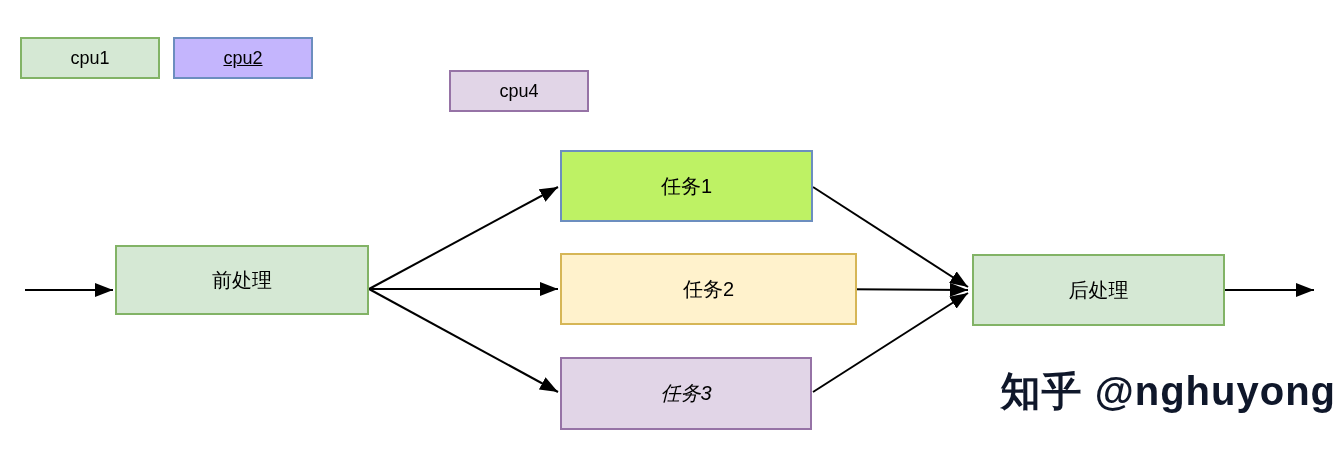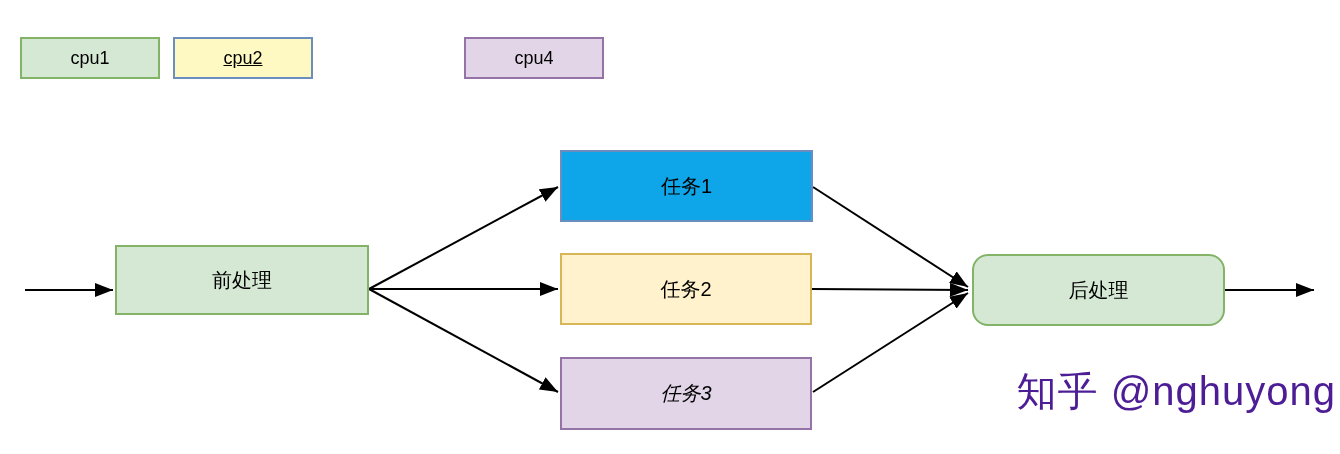--- a/index.html
+++ b/index.html
@@ -25,38 +25,38 @@
     border: 2px solid #999;
     display: flex;
     align-items: center;
     justify-content: center;
     font-size: 18px;
     color: #000;
   }
   .legend-cpu1 { left: 20px; }
   .legend-cpu2 { left: 173px; }
   .legend-cpu3 { left: 324px; }
-  .legend-cpu4 { left: 464px; }
+  .legend-cpu4 { left: 449px; margin-top: 33px; }
   
   .node {
     position: absolute;
     box-sizing: border-box;
     border: 2px solid #999;
     display: flex;
     align-items: center;
     justify-content: center;
     font-size: 20px;
     color: #000;
     z-index: 2;
   }
   .node-preprocess  { left: 115px; top: 245px; width: 254px; height: 70px; }
   .node-task1       { left: 560px; top: 150px; width: 253px; height: 72px; }
-  .node-task2       { left: 560px; top: 253px; width: 252px; height: 72px; }
+  .node-task2       { left: 560px; top: 253px; width: 297px; height: 72px; }
   .node-task3       { left: 560px; top: 357px; width: 252px; height: 73px; }
-  .node-postprocess { left: 972px; top: 254px; width: 253px; height: 72px; border-radius: 16px; }
+  .node-postprocess { left: 972px; top: 254px; width: 253px; height: 72px; }
   
   .arrows {
     position: absolute;
     left: 0;
     top: 0;
     z-index: 1;
   }
   
   .watermark {
     position: absolute;
@@ -69,40 +69,40 @@
     white-space: nowrap;
     user-select: none;
   }
 </style>
 </head>
 <body>
 
 <div class="canvas" style="background-color: rgb(255, 255, 255);">
 
   <div class="legend-box legend-cpu1" style="background-color: rgb(213, 232, 212); border-color: rgb(130, 179, 102);">cpu1</div>
-  <div class="legend-box legend-cpu2" style="background-color: #fef9c3; border-color: rgb(108, 142, 191); text-decoration: underline;">cpu2</div>
+  <div class="legend-box legend-cpu2" style="background-color: #c4b5fd; border-color: rgb(108, 142, 191); text-decoration: underline;">cpu2</div>
   <div class="legend-box legend-cpu4" style="background-color: rgb(225, 213, 231); border-color: rgb(150, 115, 166);">cpu4</div>
 
   <svg class="arrows" width="1340" height="454" viewBox="0 0 1340 454">
     <defs>
       <marker id="arrowhead" markerWidth="9" markerHeight="7" refX="9" refY="3.5" orient="auto" markerUnits="strokeWidth">
         <path d="M0,0 L9,3.5 L0,7 Z" fill="#000000"></path>
       </marker>
     </defs>
     <line x1="25" y1="290" x2="113" y2="290" stroke-width="2" marker-end="url(#arrowhead)" stroke="#000000"></line>
     <line x1="369" y1="289" x2="558" y2="187" stroke-width="2" marker-end="url(#arrowhead)" stroke="#000000"></line>
     <line x1="369" y1="289" x2="558" y2="289" stroke-width="2" marker-end="url(#arrowhead)" stroke="#000000"></line>
     <line x1="369" y1="289" x2="558" y2="392" stroke-width="2" marker-end="url(#arrowhead)" stroke="#000000"></line>
     <line x1="813" y1="187" x2="968" y2="287" stroke-width="2" marker-end="url(#arrowhead)" stroke="#000000"></line>
     <line x1="812" y1="289" x2="968" y2="290" stroke-width="2" marker-end="url(#arrowhead)" stroke="#000000"></line>
     <line x1="813" y1="392" x2="968" y2="293" stroke-width="2" marker-end="url(#arrowhead)" stroke="#000000"></line>
     <line x1="1225" y1="290" x2="1314" y2="290" stroke-width="2" marker-end="url(#arrowhead)" stroke="#000000"></line>
   </svg>
 
   <div class="node node-preprocess" style="background-color: rgb(213, 232, 212); border-color: rgb(130, 179, 102);">前处理</div>
-  <div class="node node-task1" style="background-color: #0ea5e9; border-color: rgb(108, 142, 191);">任务1</div>
+  <div class="node node-task1" style="background-color: #bef264; border-color: rgb(108, 142, 191);">任务1</div>
   <div class="node node-task2" style="background-color: rgb(255, 242, 204); border-color: rgb(214, 182, 86);">任务2</div>
   <div class="node node-task3" style="background-color: rgb(225, 213, 231); border-color: rgb(150, 115, 166); font-style: italic;">任务3</div>
   <div class="node node-postprocess" style="background-color: rgb(213, 232, 212); border-color: rgb(130, 179, 102);">后处理</div>
 
-  <div class="watermark" style="color: #4c1d95;">知乎 @nghuyong</div>
+  <div class="watermark" style="color: #0f172a; font-weight: bold;">知乎 @nghuyong</div>
 
 </div>
 
 </body></html>

